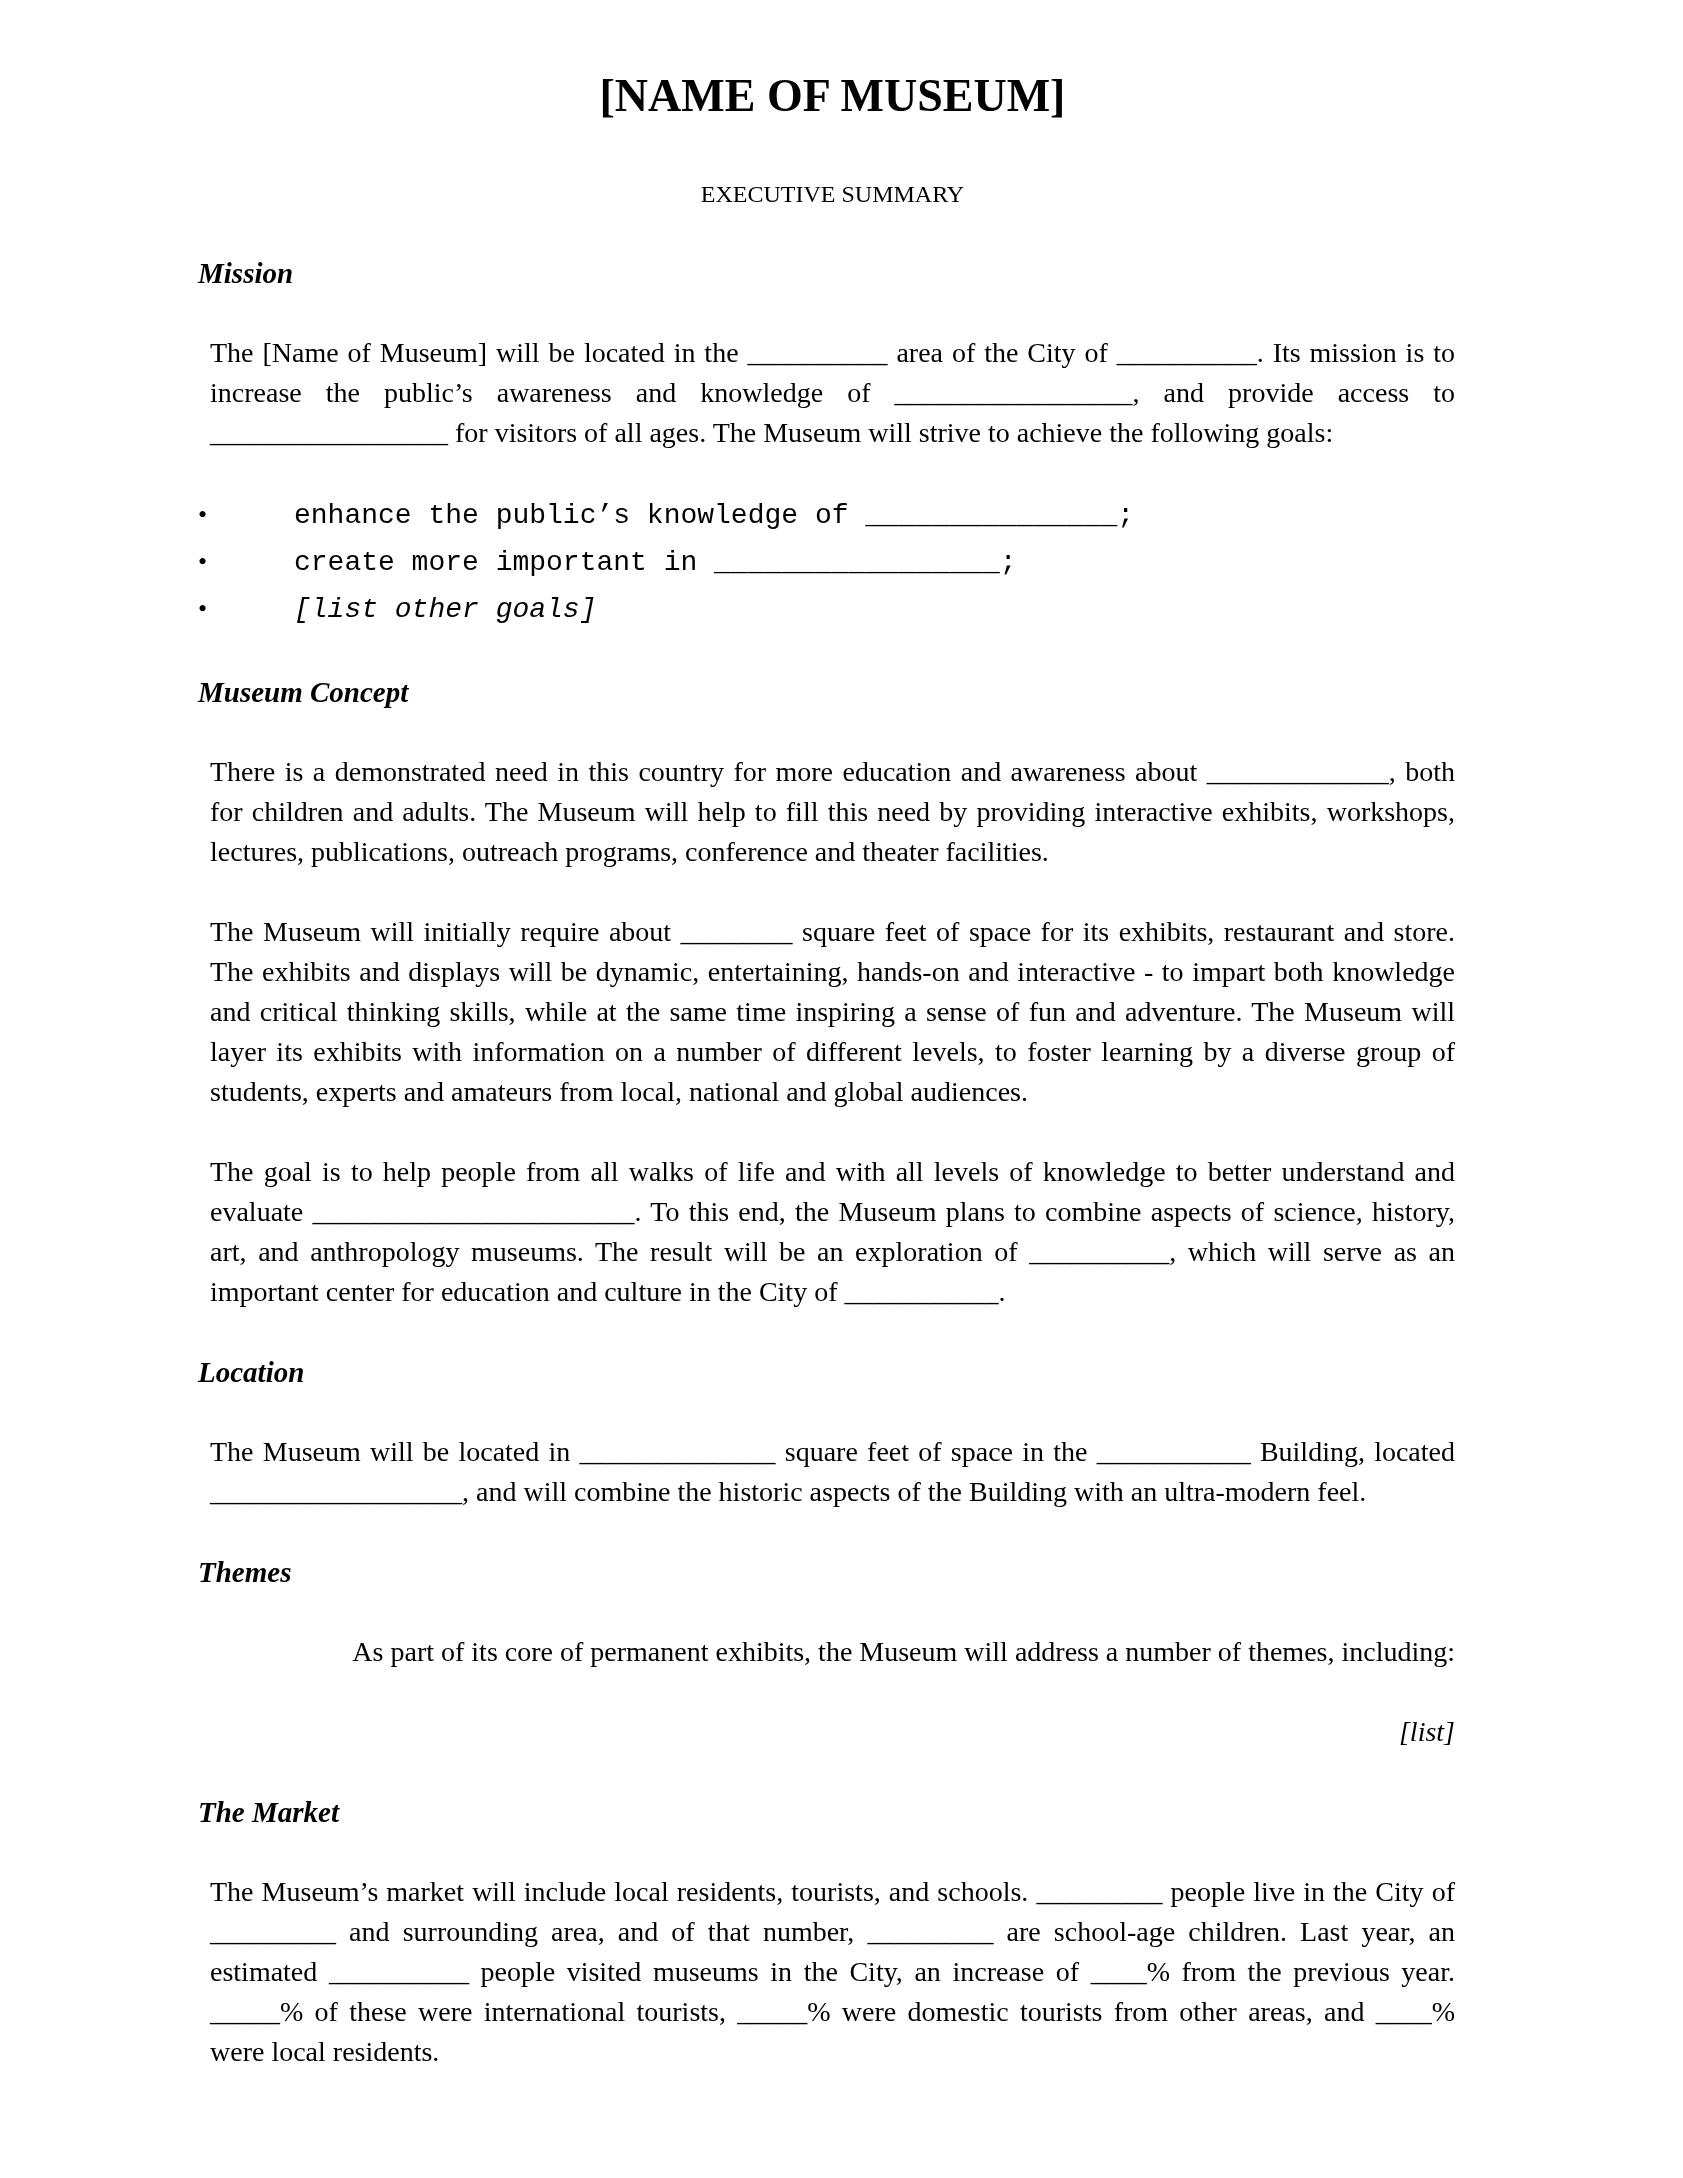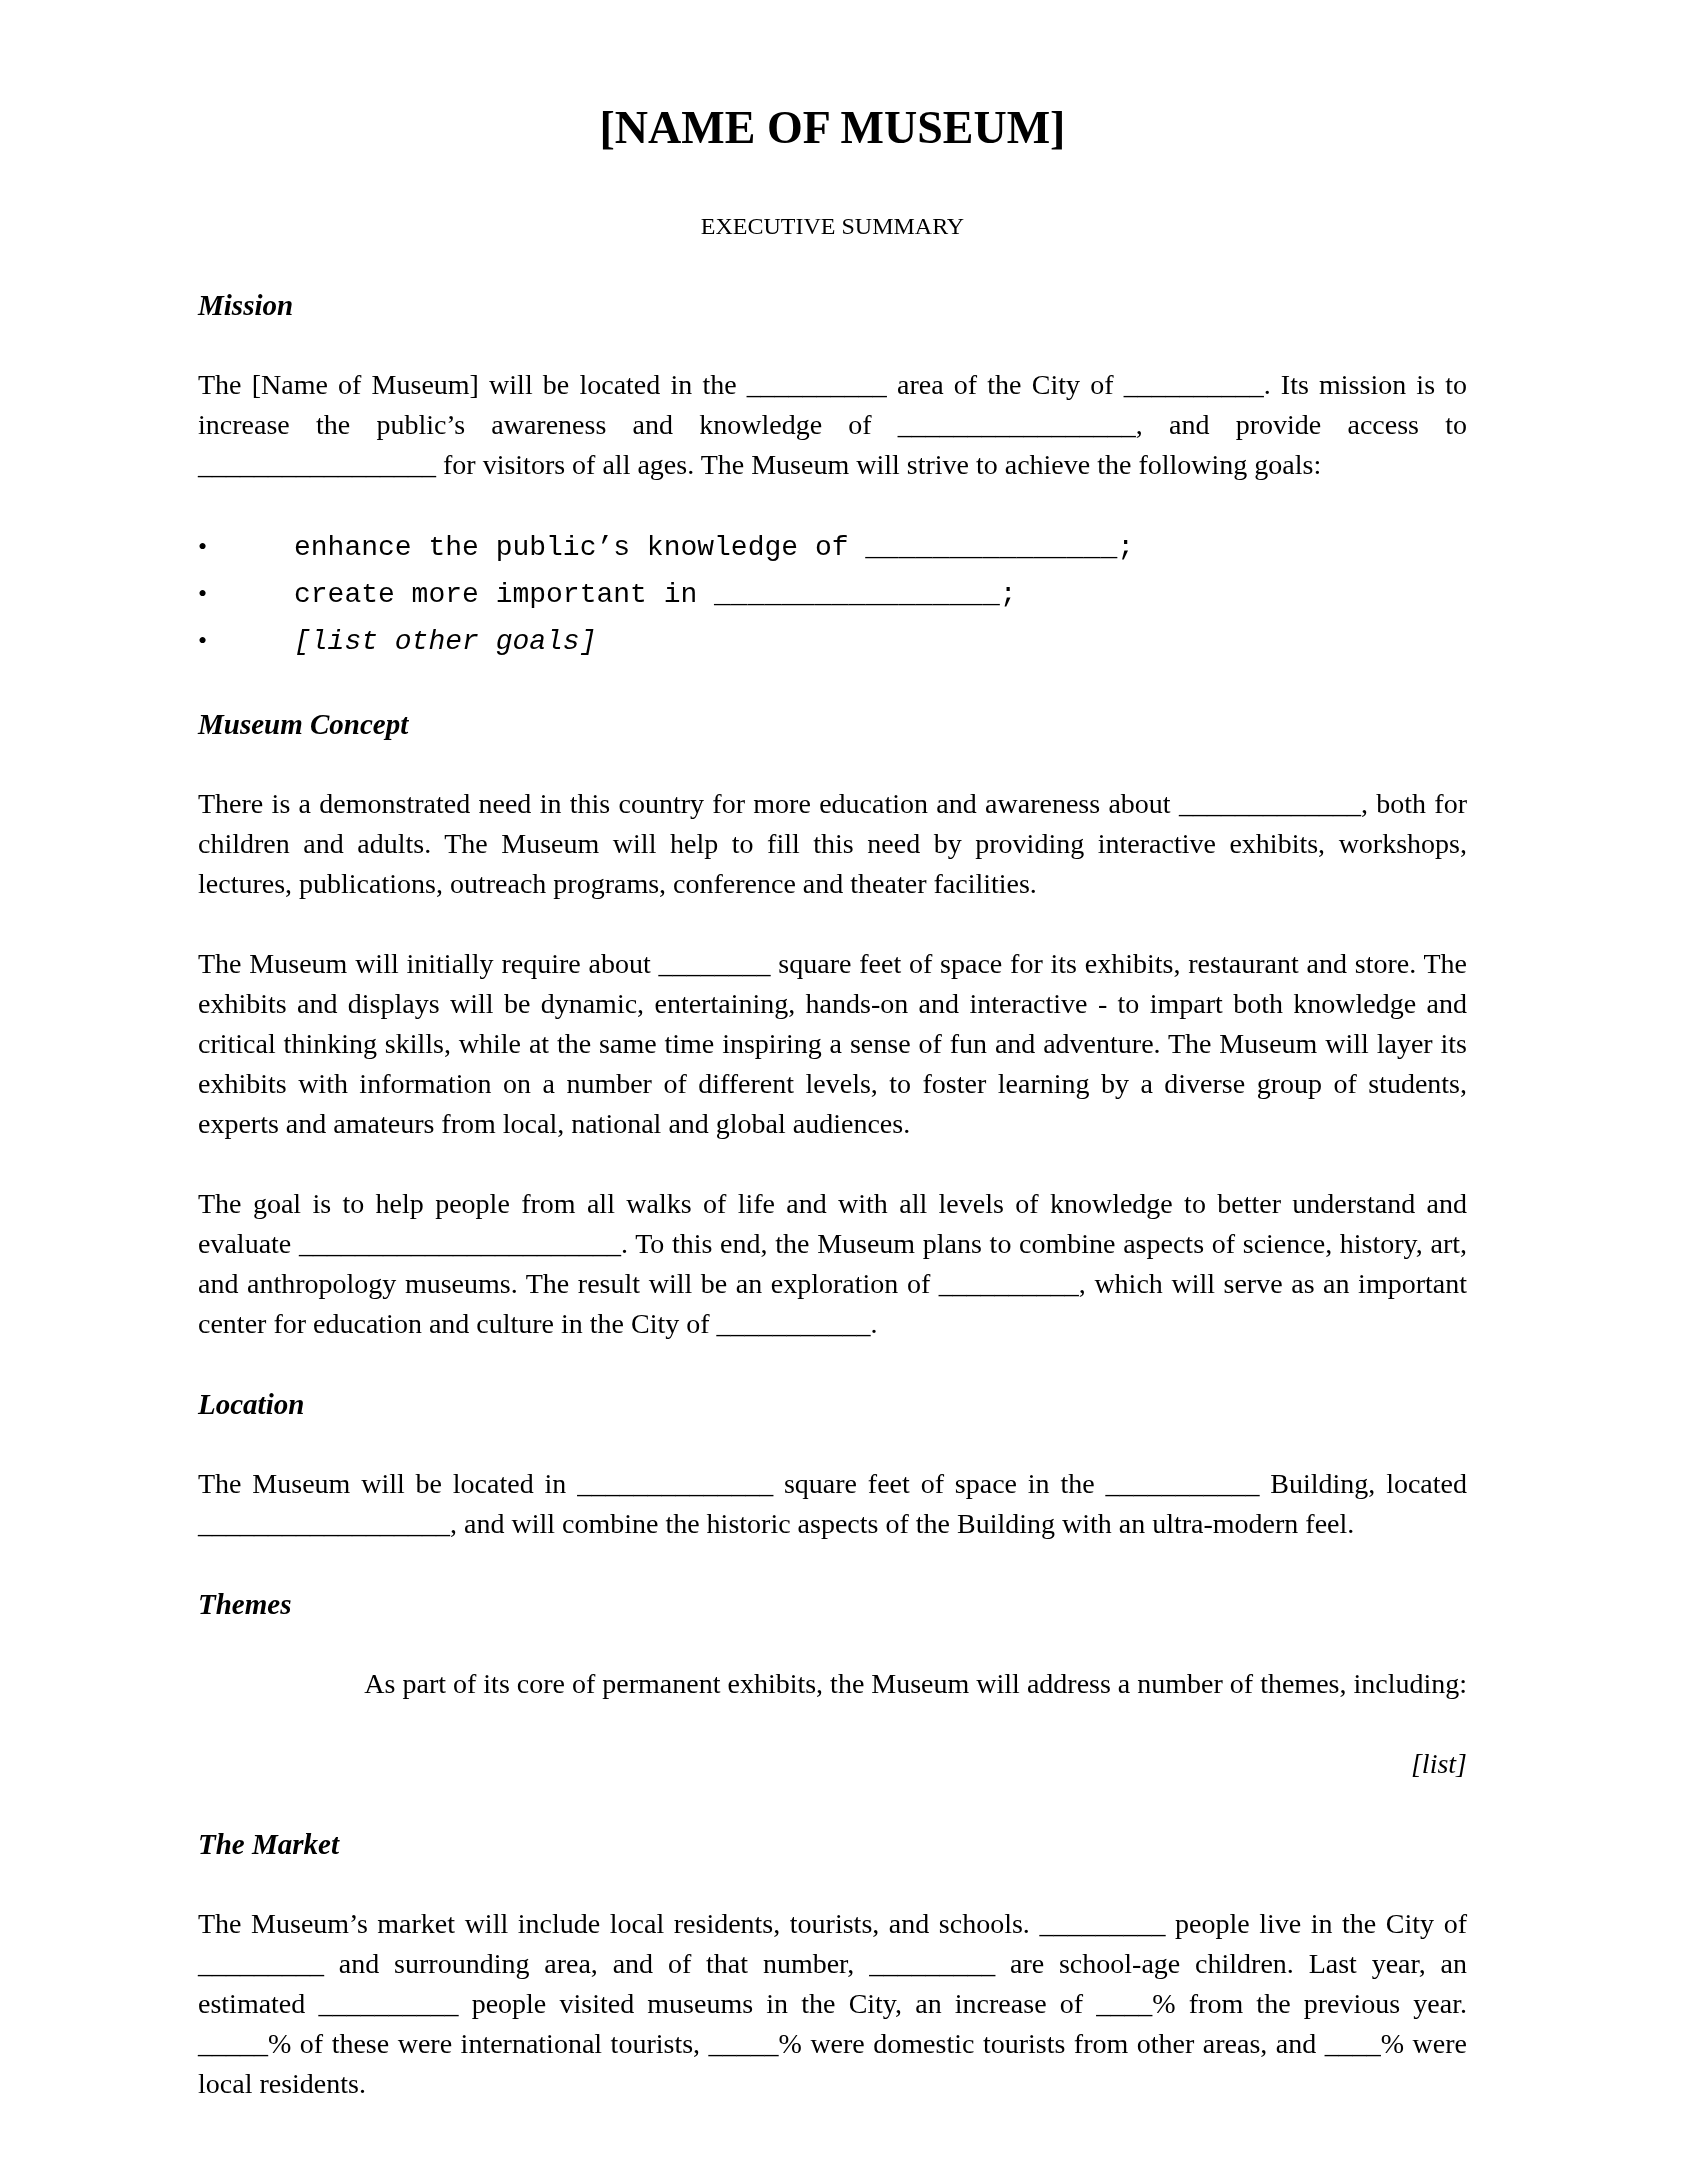--- a/index.html
+++ b/index.html
@@ -11,21 +11,21 @@
     width: 1683px;
     height: 2178px;
     color: #000000;
     font-family: "Liberation Serif", serif;
     -webkit-font-smoothing: antialiased;
   }
   .page {
     box-sizing: border-box;
     width: 1683px;
     height: 2178px;
-    padding: 100px 216px 0 198px;
+    padding: 68px 216px 0 198px;
     font-size: 28px;
     line-height: 40px;
     overflow: hidden;
   }
   .doc-title {
     font-size: 46px;
     line-height: 1.2;
     font-weight: bold;
     text-align: center;
     margin: 0 0 57px 0;
@@ -38,21 +38,21 @@
     margin: 0 0 44px 0;
   }
   .sec-heading {
     font-size: 29px;
     line-height: 40px;
     font-weight: bold;
     font-style: italic;
     margin: 40px 0;
   }
   .para {
-    margin: 40px 0;
+    margin: 40px 12px;
     text-align: justify;
   }
   .para.no-justify {
     text-align: right;
   }
   .italic {
     font-style: italic;
   }
   .bullets {
     margin: 42px 0;

